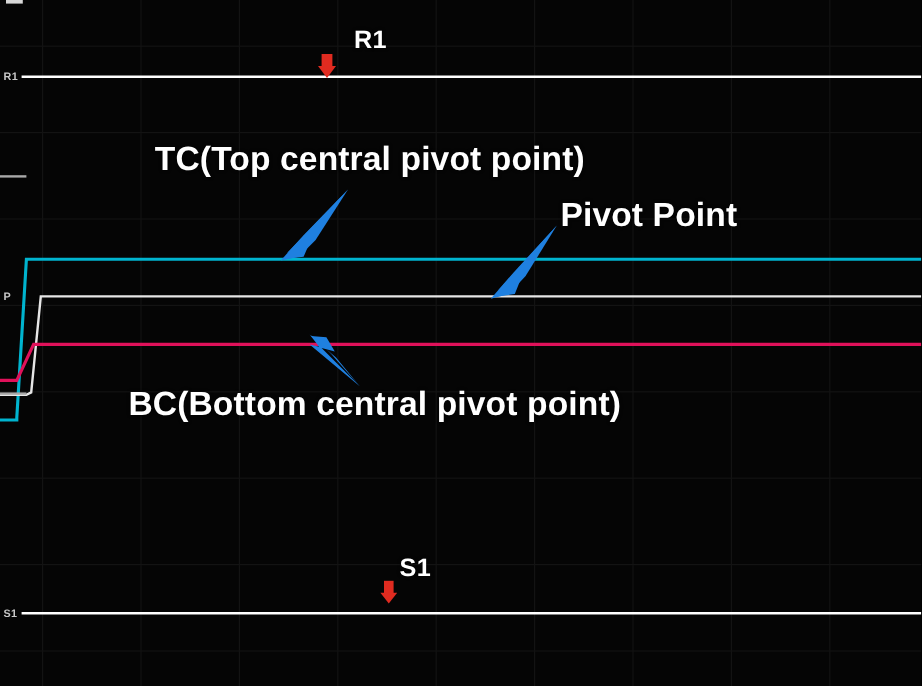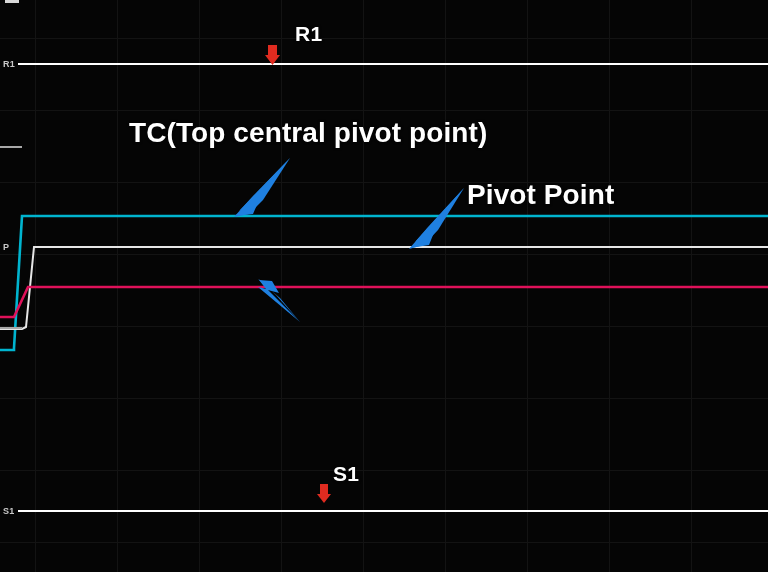--- a/index.html
+++ b/index.html
@@ -148,16 +148,17 @@
       </g>
     </svg>
   </div>
 
   <div class="callout title" style="left:295px;top:22px">R1</div>
 
   <div class="callout title" style="left:333px;top:462px">S1</div>
 
   <div class="callout big" style="left:129px;top:117px">TC(Top central pivot point)</div>
 
-  <div class="callout big" style="left:467px;top:179px">Pivot Point</div>
+  <div class="callout big" style="left:467px;top:163px">Pivot Point</div>
 
+  <div class="callout big" style="left:107px;top:321px">BC(Bottom central pivot point)</div>
 
 </div>
 
 </body></html>

